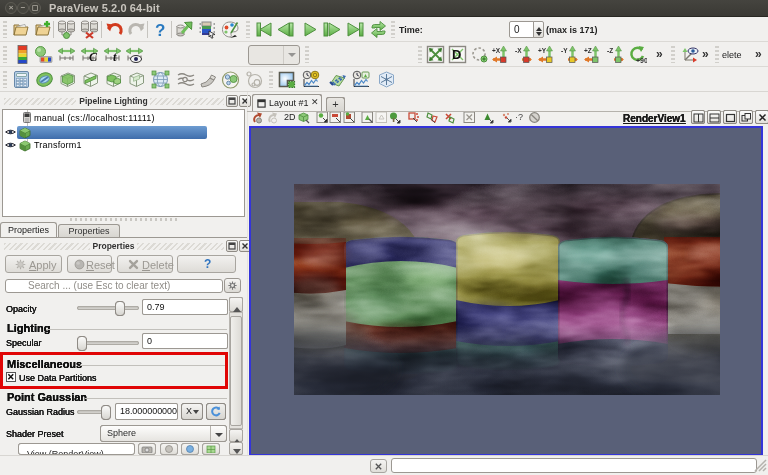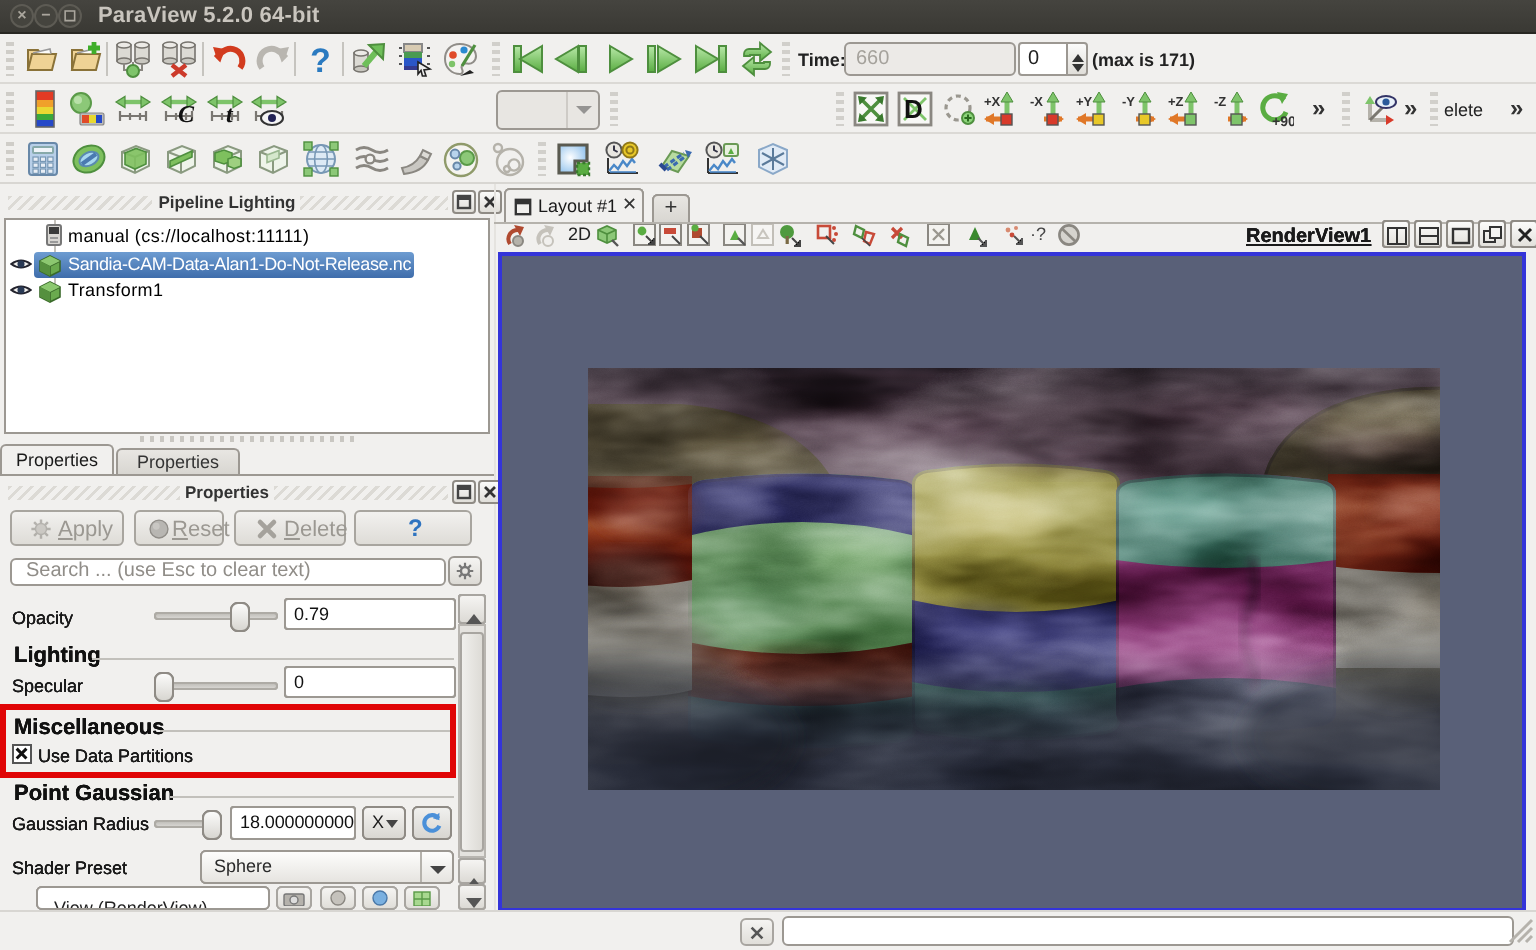--- a/index.html
+++ b/index.html
@@ -235,21 +235,20 @@
             <stop offset="0" stop-color="#b8e8a8"></stop>
             <stop offset="1" stop-color="#5aad42"></stop>
           </linearGradient>
         </defs>
         <path d="M3 8 V7 a2.5 2.5 0 0 1 2.5 -2.5 H11 V1.5 L16.5 6 L11 10.5 V7.5 H6 V8 Z" fill="url(#pg)" stroke="#4e8f3e" stroke-width="0.9"></path>
         <path d="M16 11 v1 a2.5 2.5 0 0 1 -2.5 2.5 H8 V17.5 L2.5 13 L8 8.5 V11.5 H13 V11 Z" fill="url(#pg)" stroke="#4e8f3e" stroke-width="0.9"></path>
       </svg>
     </div>
   <div class="tdot" style="left:391px;"></div>
   <div style="position:absolute;left:399px;top:8px;font-size:9px;font-weight:bold;color:#222;">Time:</div>
-  <div class="tbox" style="left:422px;top:4px;width:86px;height:17px;background:#eceae7;color:#a5a29c;line-height:15px;padding-left:5px;border-radius:3px;">660</div>
   <div class="tbox" style="left:509px;top:4px;width:25px;height:17px;line-height:15px;padding-left:4px;border-radius:2px 0 0 2px;">0</div>
   <div style="position:absolute;left:533px;top:4px;width:11px;height:17px;border:1px solid #9c9892;border-radius:0 2px 2px 0;background:linear-gradient(#fbfbfa,#e0ded9);">
     <div style="position:absolute;left:1.5px;top:1.5px;border:3px solid transparent;border-bottom:4px solid #333;"></div>
     <div style="position:absolute;left:1.5px;top:10px;border:3px solid transparent;border-top:4px solid #333;"></div>
   </div>
   <div style="position:absolute;left:546px;top:8px;font-size:9px;font-weight:bold;color:#222;">(max is 171)</div>
 </div>
 
 <div class="tbrow" style="top:42px;">
   <div class="rline"></div>
@@ -608,21 +607,20 @@
   <div style="position:absolute;left:2px;top:18px;" id="eye1"><svg viewBox="0 0 12 9" width="11" height="8">
         <path d="M0.5 4.5 Q6 0.5 11.5 4.5 Q6 8.5 0.5 4.5 Z" fill="#f1f0ee" stroke="#23232d" stroke-width="1.1"></path>
         <circle cx="6" cy="4.5" r="2" fill="#2a3a55"></circle>
       </svg></div>
   <div style="position:absolute;left:16px;top:16.5px;" id="cube1t"><svg viewBox="0 0 12 12" width="12" height="12">
         <path d="M1 3.5 L6 1 L11 3.5 L11 8.5 L6 11 L1 8.5 Z" fill="#6aaa4e" stroke="#3a6a2a" stroke-width="0.8"></path>
         <path d="M1 3.5 L6 6 L11 3.5 M6 6 V11" fill="none" stroke="#3a6a2a" stroke-width="0.8"></path>
         <path d="M1 3.5 L6 1 L11 3.5 L6 6 Z" fill="#8cc870"></path>
         <path d="M1 3.5 L6 6 L6 11 L1 8.5 Z" fill="#55903e"></path>
       </svg></div>
-  <div style="position:absolute;left:31px;top:17px;font-size:9px;letter-spacing:-0.18px;color:#fff;">Sandia-CAM-Data-Alan1-Do-Not-Release.nc</div>
 
   <div style="position:absolute;left:2px;top:31px;" id="eye2"><svg viewBox="0 0 12 9" width="11" height="8">
         <path d="M0.5 4.5 Q6 0.5 11.5 4.5 Q6 8.5 0.5 4.5 Z" fill="#f1f0ee" stroke="#23232d" stroke-width="1.1"></path>
         <circle cx="6" cy="4.5" r="2" fill="#2a3a55"></circle>
       </svg></div>
   <div style="position:absolute;left:16px;top:29.5px;" id="cube2t"><svg viewBox="0 0 12 12" width="12" height="12">
         <path d="M1 3.5 L6 1 L11 3.5 L11 8.5 L6 11 L1 8.5 Z" fill="#6aaa4e" stroke="#3a6a2a" stroke-width="0.8"></path>
         <path d="M1 3.5 L6 6 L11 3.5 M6 6 V11" fill="none" stroke="#3a6a2a" stroke-width="0.8"></path>
         <path d="M1 3.5 L6 1 L11 3.5 L6 6 Z" fill="#8cc870"></path>
         <path d="M1 3.5 L6 6 L6 11 L1 8.5 Z" fill="#55903e"></path>
@@ -667,21 +665,21 @@
 <div class="pbtn" style="left:117px;top:255px;width:56px;">
   <svg viewBox="0 0 16 16" style="position:absolute;left:10px;top:3px;width:11px;height:11px;">
       <path d="M3 3 L13 13 M13 3 L3 13" stroke="#a5a29c" stroke-width="3.5" stroke-linecap="round"></path>
     </svg>
   <span style="position:absolute;left:24px;top:3px;"><u>D</u>elete</span>
 </div>
 <div class="pbtn" style="left:177px;top:255px;width:59px;">
   <span style="position:absolute;left:26px;top:1px;color:#2f74c0;font-weight:bold;font-size:12px;">?</span>
 </div>
 
-<div class="tbox" style="left:5px;top:279px;width:218px;height:14px;color:#908d88;line-height:12px;padding-left:7px;border-radius:3px;">Search ... (use Esc to clear text)</div>
+<div class="tbox" style="left:5px;top:279px;width:218px;height:14px;color:#908d88;line-height:12px;padding-left:22px;border-radius:3px;">Search ... (use Esc to clear text)</div>
 <div style="position:absolute;left:224px;top:278px;width:17px;height:15px;border:1px solid #9c9892;border-radius:3px;background:linear-gradient(#f5f4f2,#dcdad5);">
   <svg viewBox="0 0 12 12" style="width:11px;height:11px;margin:1px 2px;">
       <circle cx="6" cy="6" r="2.2" fill="none" stroke="#777" stroke-width="1.3"></circle>
       <path d="M6 1.5v2M6 8.5v2M1.5 6h2M8.5 6h2M2.8 2.8l1.4 1.4M7.8 7.8l1.4 1.4M9.2 2.8L7.8 4.2M4.2 7.8L2.8 9.2" stroke="#777" stroke-width="1.2"></path>
     </svg>
 </div>
 
 <div style="position:absolute;left:6px;top:304px;font-size:9px;">Opacity</div>
 <div class="strack" style="left:77px;top:306px;width:62px;"></div>
 <div class="shandle" style="left:115px;top:301px;"></div>

